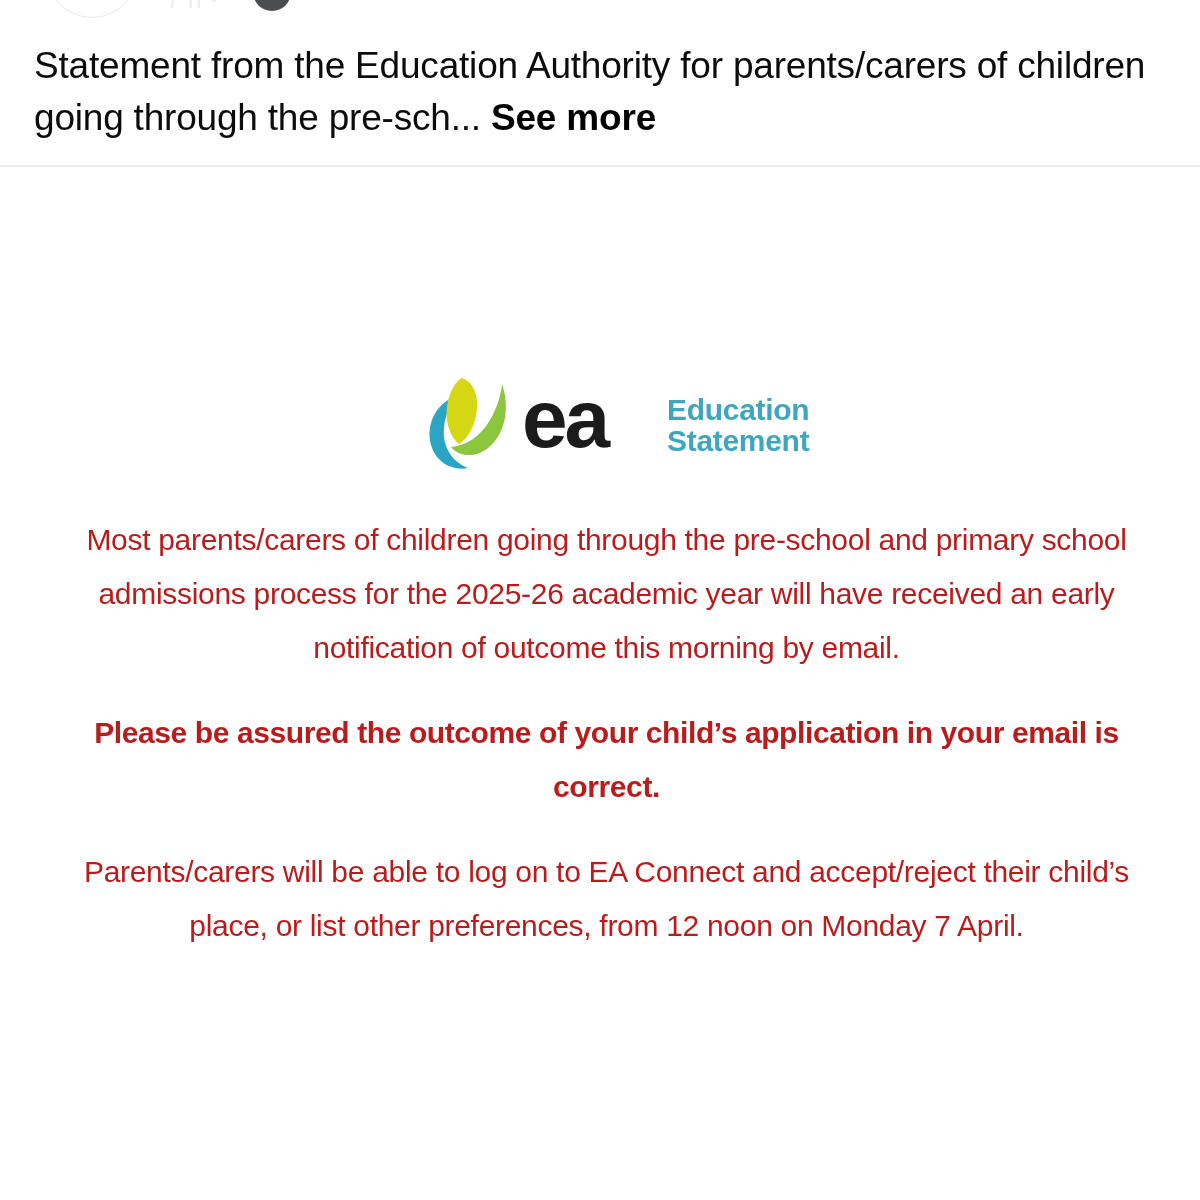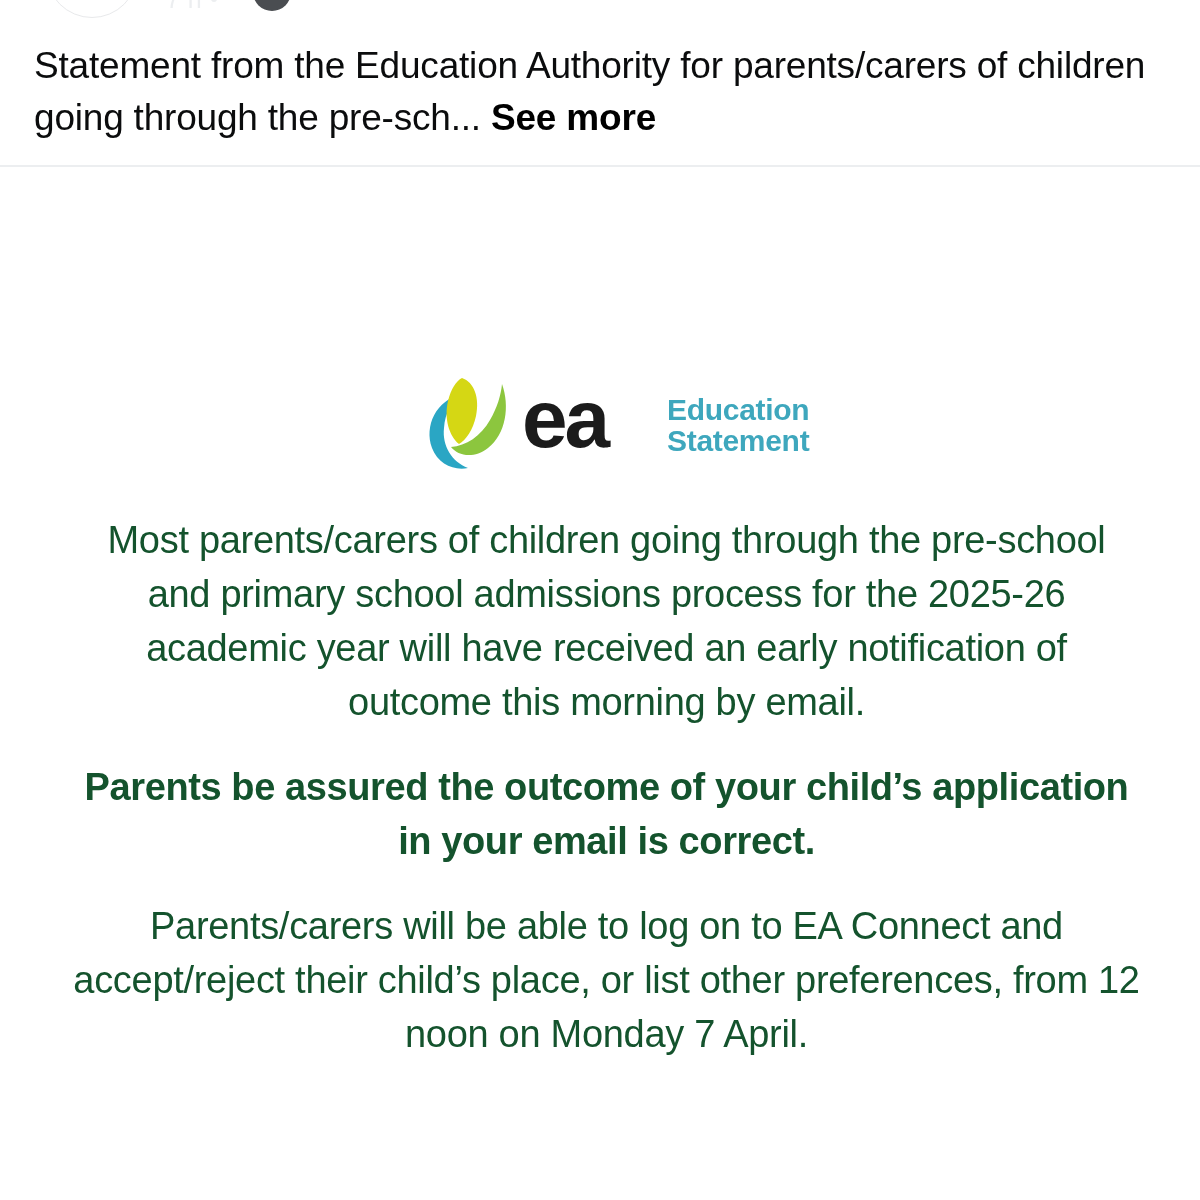--- a/index.html
+++ b/index.html
@@ -155,23 +155,23 @@
 
   
   .statement {
     position: absolute;
     left: 60px;
     top: 345px;
     width: 1080px;
     text-align: center;
   }
   .para {
-    font-size: 38px;
+    font-size: 30px;
     line-height: 54px;
-    color: #14532d;
+    color: #b91c1c;
     letter-spacing: -0.3px;
     margin: 0 0 31px 13px;
   }
   .para.bold {
     font-weight: bold;
     letter-spacing: -0.4px;
   }
 </style>
 </head>
 <body>
@@ -209,19 +209,19 @@
       </div>
       <div class="logo-ea">ea</div>
       <div class="logo-words">
         <div>Education</div>
         <div>Statement</div>
       </div>
     </div>
 
     <div class="statement">
       <p class="para">Most parents/carers of children going through the pre-school and primary school admissions process for the 2025-26 academic year will have received an early notification of outcome this morning by email.</p>
-      <p class="para bold">Parents be assured the outcome of your child’s application in your email is correct.</p>
+      <p class="para bold">Please be assured the outcome of your child’s application in your email is correct.</p>
       <p class="para">Parents/carers will be able to log on to EA Connect and accept/reject their child’s place, or list other preferences, from 12 noon on Monday 7 April.</p>
 
     </div>
 
   </div>
 </div>
 
 </body></html>

